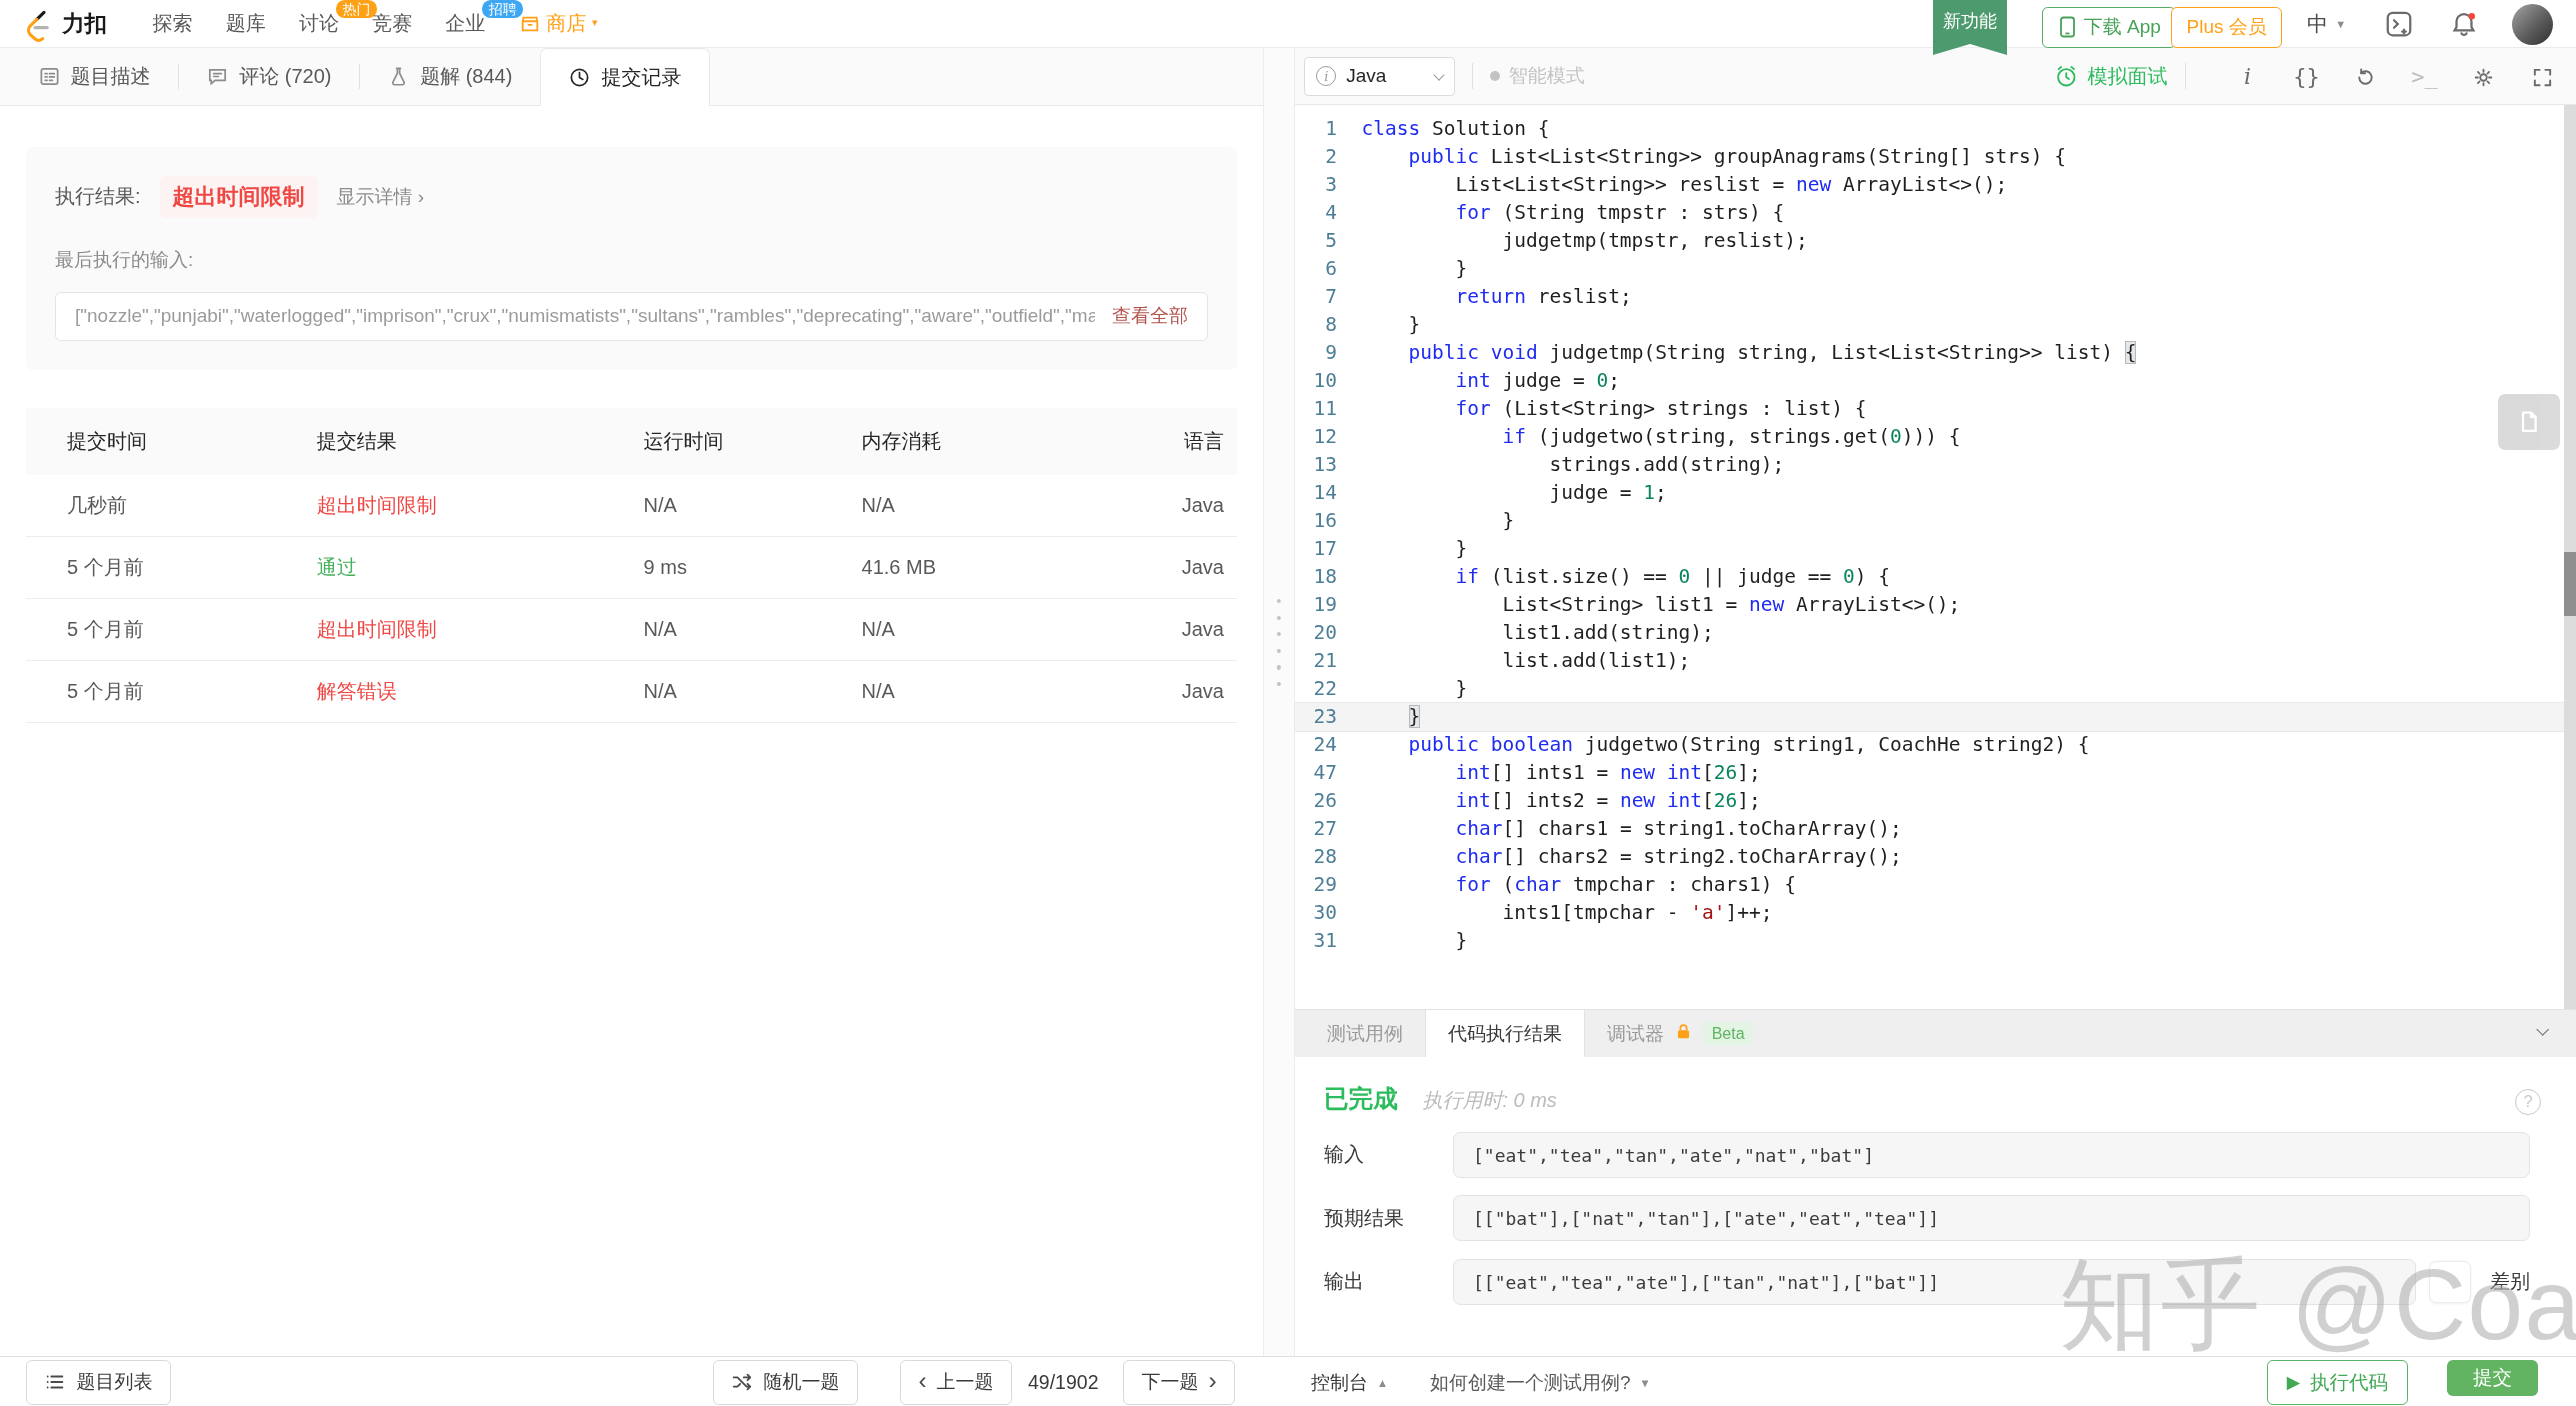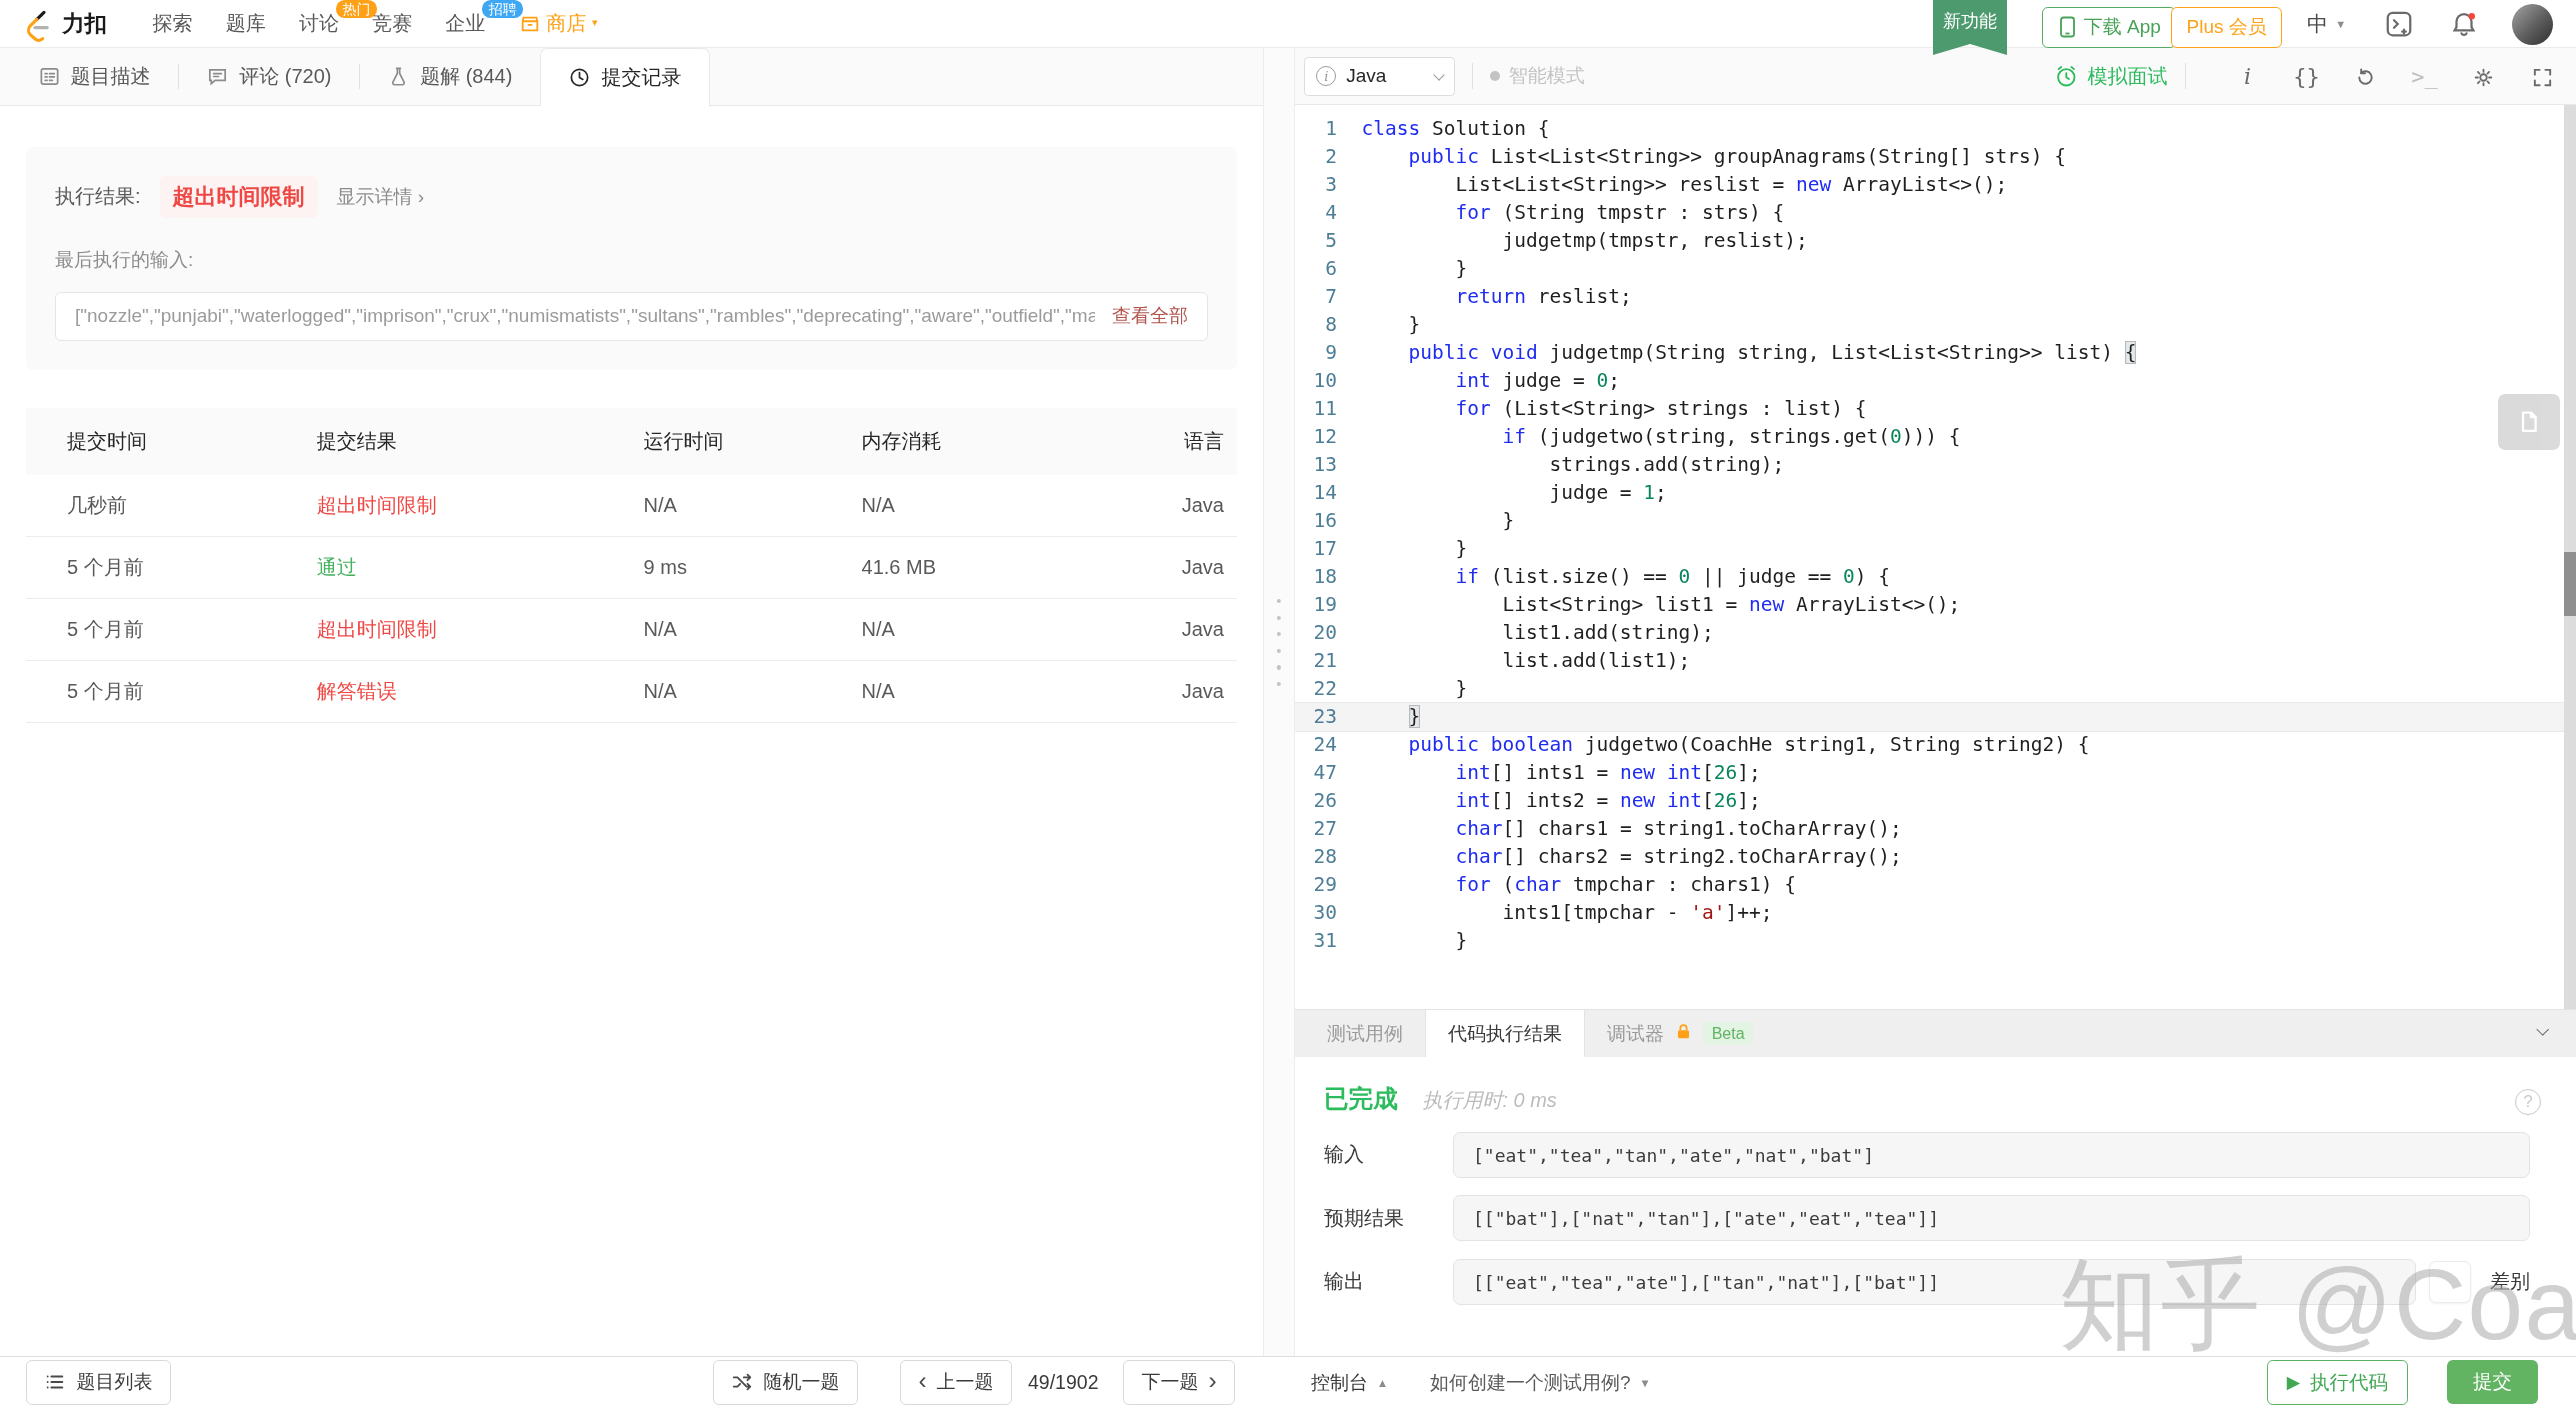--- a/index.html
+++ b/index.html
@@ -116,21 +116,21 @@
   
   .bottom-bar { position:absolute; left:0; right:0; bottom:0; height:51px; background:#fff; border-top:0.7px solid #dedede; z-index:40; }
   .bbtn { position:absolute; top:2.9px; height:45px; display:inline-flex; align-items:center; gap:10px; border:0.7px solid #d9d9d9; border-radius:5.8px; background:#fff; font-size:19px; color:#3a3a3a; padding:0 17.4px; cursor:pointer; white-space:nowrap; }
   .bbtn svg { width:22px; height:22px; color:#4a4a4a; }
   .angle { font-size:24.6px; line-height:1; color:#4a4a4a; transform:translateY(-1.4px); }
   .counter { position:absolute; left:1028px; top:0; height:51px; line-height:51px; font-size:19.5px; color:#3a3a3a; }
   .plain-ctl { position:absolute; top:0; height:51px; display:inline-flex; align-items:center; gap:8.7px; font-size:19px; color:#3a3a3a; cursor:pointer; }
   .plain-ctl .tri { font-size:11.6px; }
   .run-btn { position:absolute; right:168px; top:2.9px; height:45px; display:inline-flex; align-items:center; gap:10px; border:1.4px solid #58b264; color:#43a854; border-radius:5.8px; background:#fff; font-size:19.5px; padding:0 19px; cursor:pointer; }
   .run-btn .play { font-size:17.4px; }
-  .submit-btn { position:absolute; right:38px; top:2.9px; height:44px; display:inline-flex; align-items:center; border:none; border-radius:5.8px; background:#62b463; color:#fff; font-size:19.5px; padding:0 26px; cursor:pointer; }
+  .submit-btn { position:absolute; right:38px; top:2.9px; height:36px; display:inline-flex; align-items:center; border:none; border-radius:5.8px; background:#62b463; color:#fff; font-size:19.5px; padding:0 26px; cursor:pointer; }
 
   .watermark { position:absolute; left:2059px; top:1239px; font-size:100px; color:rgba(170,170,170,.55); white-space:nowrap; z-index:50; pointer-events:none; letter-spacing:1.4px; }
 </style>
 </head>
 <body>
 
 <div class="app">
 
   <div class="navbar">
     <div class="brand">
@@ -418,21 +418,21 @@
             <div class="cline">
               <span class="ln">22</span>
               <span class="lc"><span class="tk-pl">        }</span></span>
             </div>
             <div class="cline hl">
               <span class="ln">23</span>
               <span class="lc"><span class="tk-pl">    </span><span class="tk-bm">}</span></span>
             </div>
             <div class="cline">
               <span class="ln">24</span>
-              <span class="lc"><span class="tk-pl">    </span><span class="tk-kw">public</span><span class="tk-pl"> </span><span class="tk-kw">boolean</span><span class="tk-pl"> judgetwo(CoachHe string1, String string2) {</span></span>
+              <span class="lc"><span class="tk-pl">    </span><span class="tk-kw">public</span><span class="tk-pl"> </span><span class="tk-kw">boolean</span><span class="tk-pl"> judgetwo(String string1, CoachHe string2) {</span></span>
             </div>
             <div class="cline">
               <span class="ln">47</span>
               <span class="lc"><span class="tk-pl">        </span><span class="tk-kw">int</span><span class="tk-pl">[] ints1 = </span><span class="tk-kw">new</span><span class="tk-pl"> </span><span class="tk-kw">int</span><span class="tk-pl">[</span><span class="tk-num">26</span><span class="tk-pl">];</span></span>
             </div>
             <div class="cline">
               <span class="ln">26</span>
               <span class="lc"><span class="tk-pl">        </span><span class="tk-kw">int</span><span class="tk-pl">[] ints2 = </span><span class="tk-kw">new</span><span class="tk-pl"> </span><span class="tk-kw">int</span><span class="tk-pl">[</span><span class="tk-num">26</span><span class="tk-pl">];</span></span>
             </div>
             <div class="cline">

